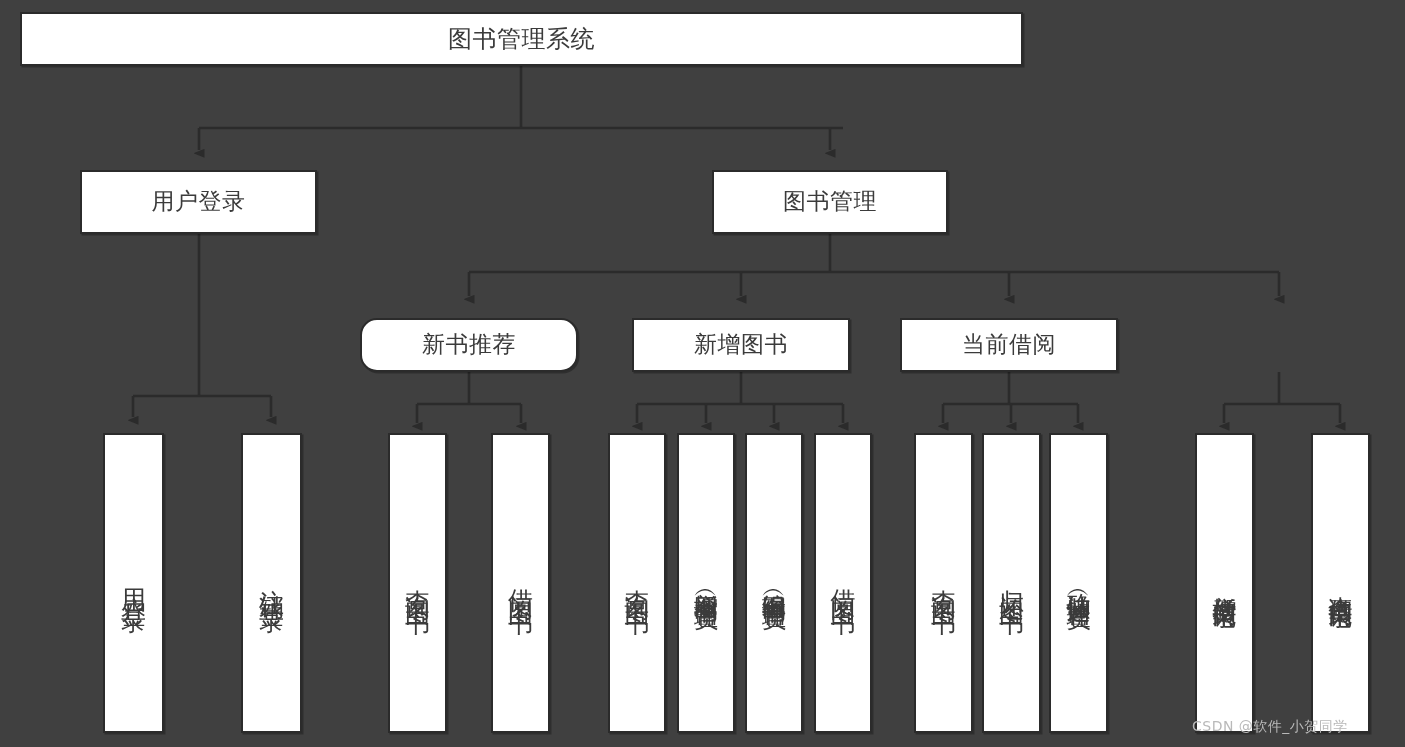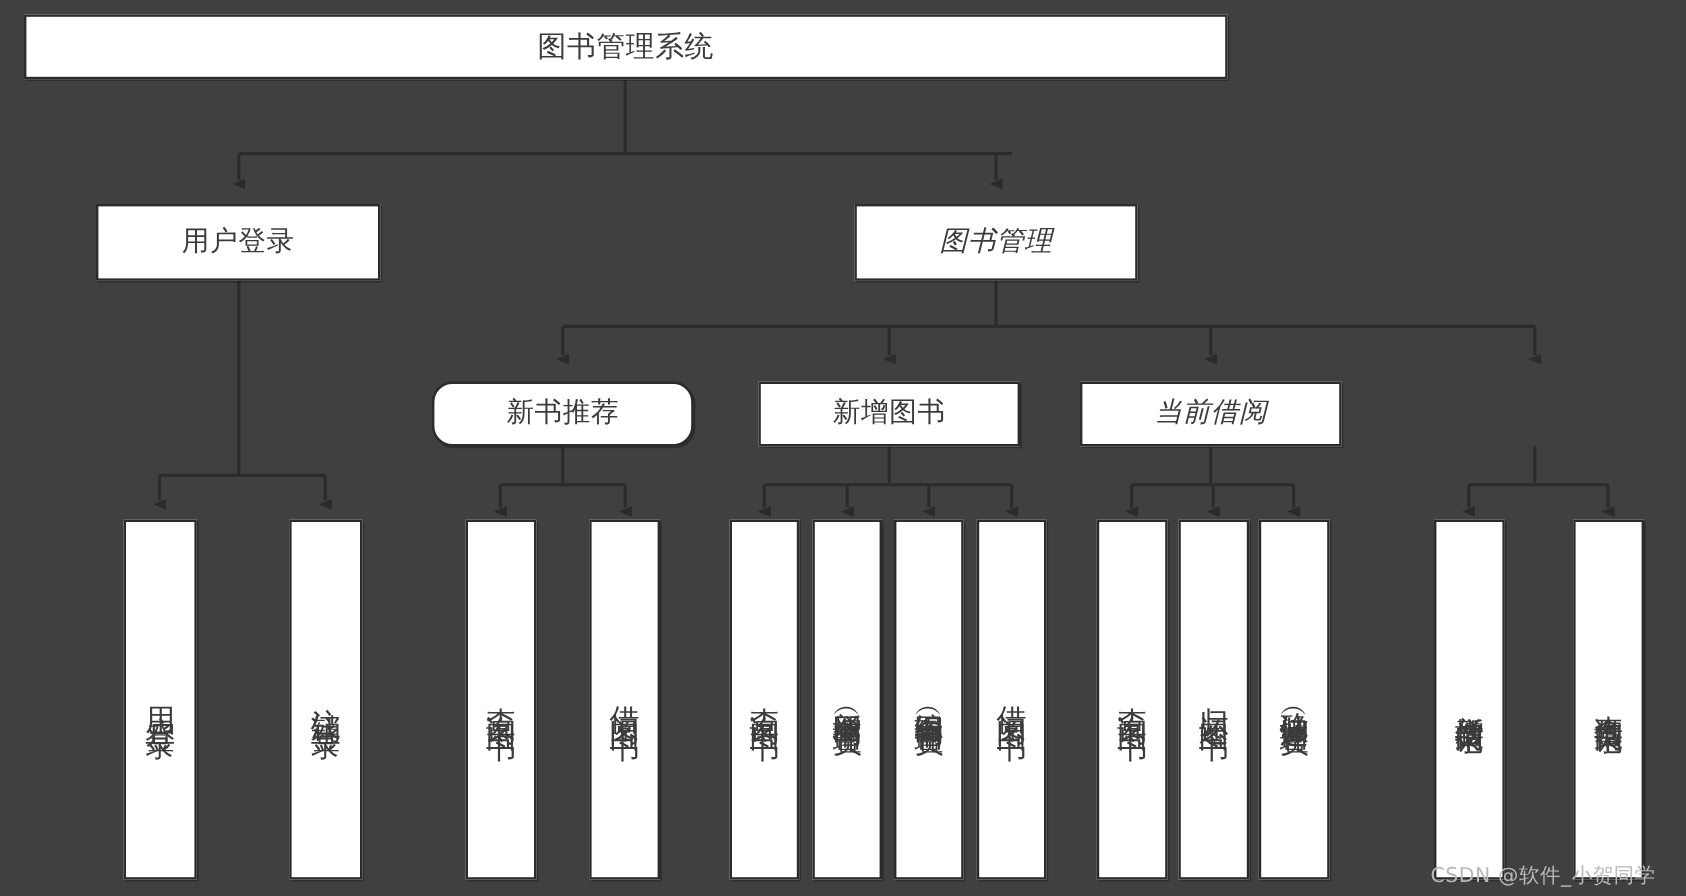--- a/index.html
+++ b/index.html
@@ -65,21 +65,21 @@
     line-height: 1;
     white-space: nowrap;
     max-height: 100%;
   }
   .node.vert.tight .node-label {
     letter-spacing: 2px;
     font-size: 24px;
   }
   .watermark {
     position: absolute;
-    font-size: 17px;
+    font-size: 14px;
     color: #b9b9b9;
     white-space: nowrap;
     letter-spacing: 0.5px;
     font-family: "DejaVu Sans", "Liberation Sans", sans-serif;
   }
 </style>
 </head>
 <body>
 
 <div id="diagram-root">
@@ -135,33 +135,33 @@
   </svg>
 
   <div class="node horiz root" style="left:20px; top:12px; width:1003px; height:54px;">
     <span class="node-label">图书管理系统</span>
   </div>
 
   <div class="node horiz" style="left:80px; top:170px; width:237px; height:64px;">
     <span class="node-label">用户登录</span>
   </div>
 
-  <div class="node horiz" style="left:712px; top:170px; width:236px; height:64px;font-style:italic;">
+  <div class="node horiz" style="left:712px; top:170px; width:236px; height:64px;">
     <span class="node-label">图书管理</span>
   </div>
 
   <div class="node horiz" style="left:360px; top:318px; width:218px; height:54px;border-radius:17px;">
     <span class="node-label">新书推荐</span>
   </div>
 
   <div class="node horiz" style="left:632px; top:318px; width:218px; height:54px;">
     <span class="node-label">新增图书</span>
   </div>
 
-  <div class="node horiz" style="left:900px; top:318px; width:218px; height:54px;font-style:italic;">
+  <div class="node horiz" style="left:900px; top:318px; width:218px; height:54px;">
     <span class="node-label">当前借阅</span>
   </div>
 
 
   <div class="node vert" style="left:103px; top:433px; width:61px; height:300px;">
     <span class="node-label">用户登录</span>
   </div>
 
   <div class="node vert" style="left:241px; top:433px; width:61px; height:300px;">
     <span class="node-label">注销登录</span>

